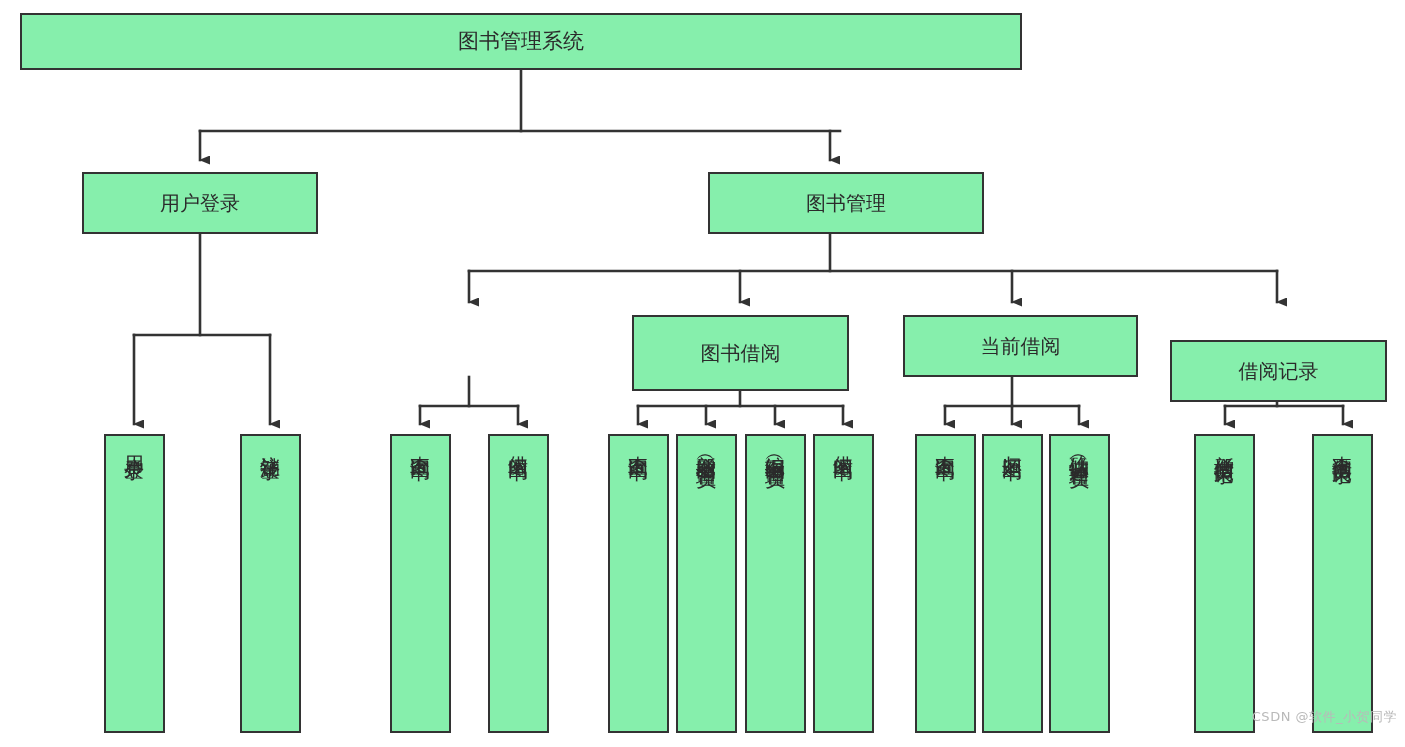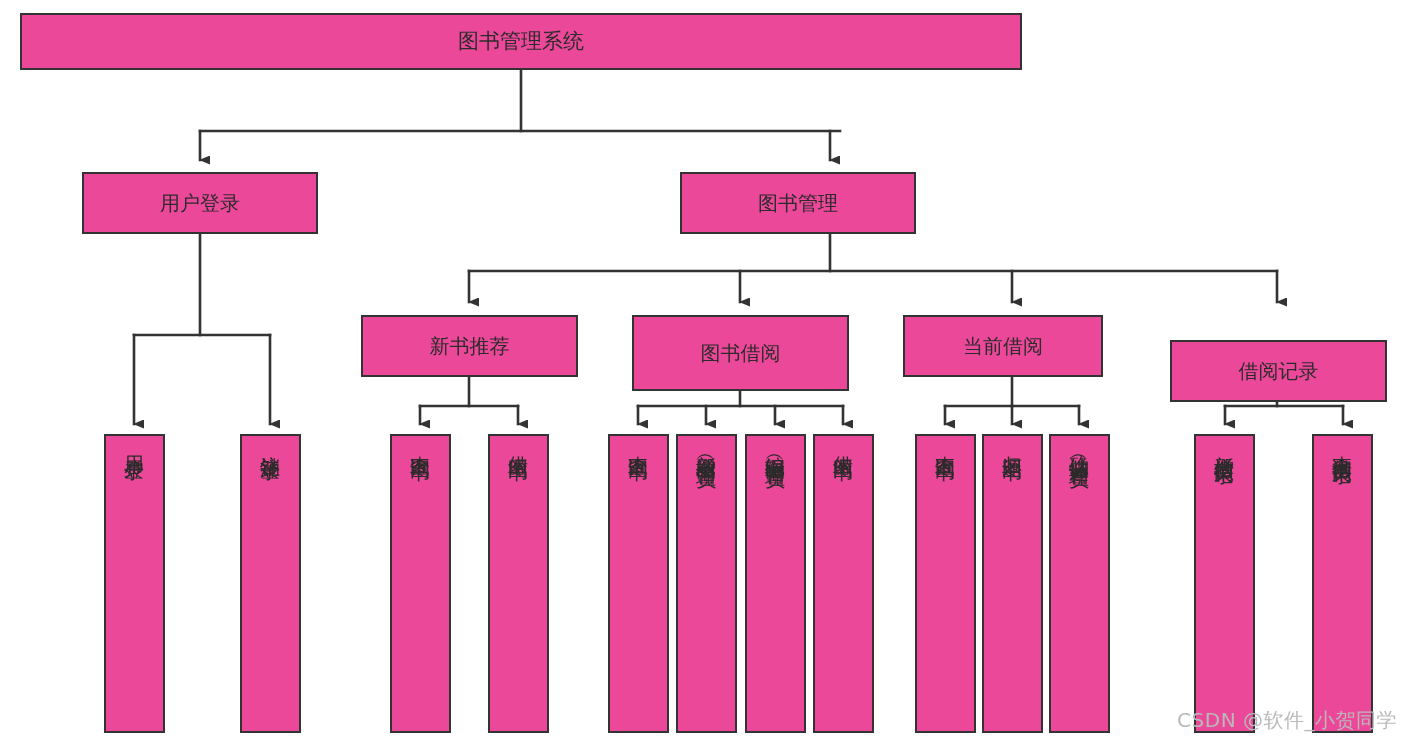--- a/index.html
+++ b/index.html
@@ -13,21 +13,21 @@
     position:relative;
     width:1405px;
     height:747px;
     background:#ffffff;
     overflow:hidden;
   }
   
   .node{
     position:absolute;
     box-sizing:border-box;
-    background:#ec4899;
+    background:#86efac;
     border:2.5px solid #333333;
     display:flex;
     align-items:center;
     justify-content:center;
     text-align:center;
     line-height:1.15;
   }
   .node.root{ font-size:21px; }
   .node.lvl2{ font-size:20px; }
   .node.lvl3{ font-size:20px; }
@@ -48,22 +48,22 @@
   #wires{
     position:absolute;
     left:0; top:0;
     width:1405px; height:747px;
     pointer-events:none;
   }
   
   .watermark{
     position:absolute;
     right:8px;
-    bottom:13px;
-    font-size:20px;
+    bottom:21px;
+    font-size:13px;
     color:#b9b9b9;
     letter-spacing:0.5px;
     white-space:nowrap;
     user-select:none;
   }
 </style>
 </head>
 <body>
 
 <div id="canvas">
@@ -119,33 +119,30 @@
   </svg>
 
   <div class="node root" style="left:20px; top:13px; width:1002px; height:57px;">
     <span>图书管理系统</span>
   </div>
 
   <div class="node lvl2" style="left:82px; top:172px; width:236px; height:62px;">
     <span>用户登录</span>
   </div>
 
-  <div class="node lvl2" style="left:680px; top:172px; width:236px; height:62px;font-family:Liberation Serif, serif;">
+  <div class="node lvl2" style="left:708px; top:172px; width:276px; height:62px;font-family:Liberation Serif, serif;">
     <span>图书管理</span>
   </div>
 
-  <div class="node lvl3" style="left:361px; top:315px; width:217px; height:62px;">
-    <span>新书推荐</span>
-  </div>
 
   <div class="node lvl3" style="left:632px; top:315px; width:217px; height:76px;">
     <span>图书借阅</span>
   </div>
 
-  <div class="node lvl3" style="left:903px; top:315px; width:200px; height:62px;">
+  <div class="node lvl3" style="left:903px; top:315px; width:235px; height:62px;">
     <span>当前借阅</span>
   </div>
 
   <div class="node lvl3" style="left:1170px; top:315px; width:217px; height:62px;margin-top:25px;">
     <span>借阅记录</span>
   </div>
 
   <div class="node leaf" style="left:104px; top:434px; width:61px; height:299px;">
     <span class="vtext">用户登录</span>
   </div>

